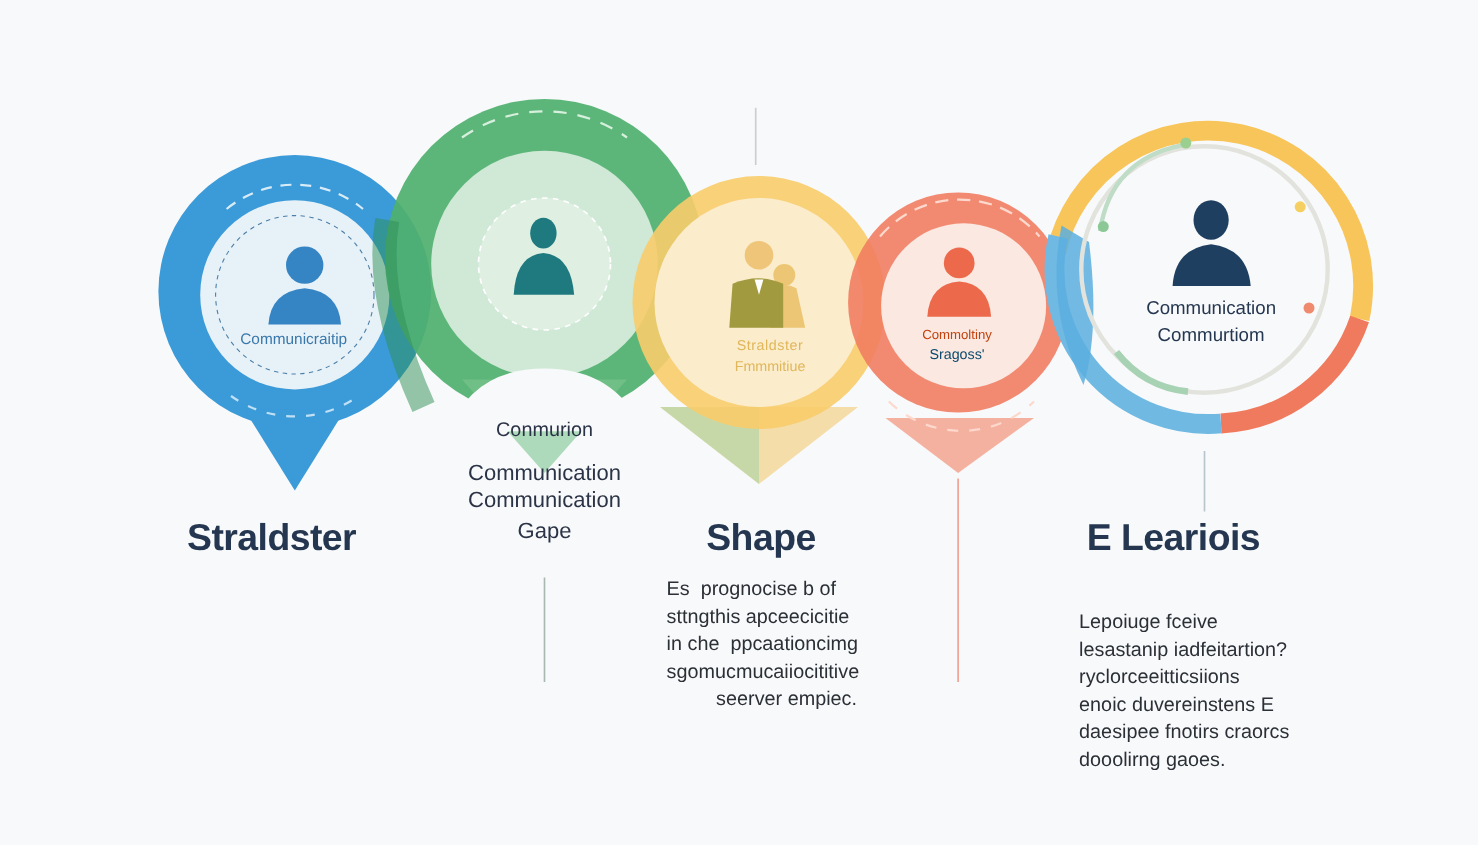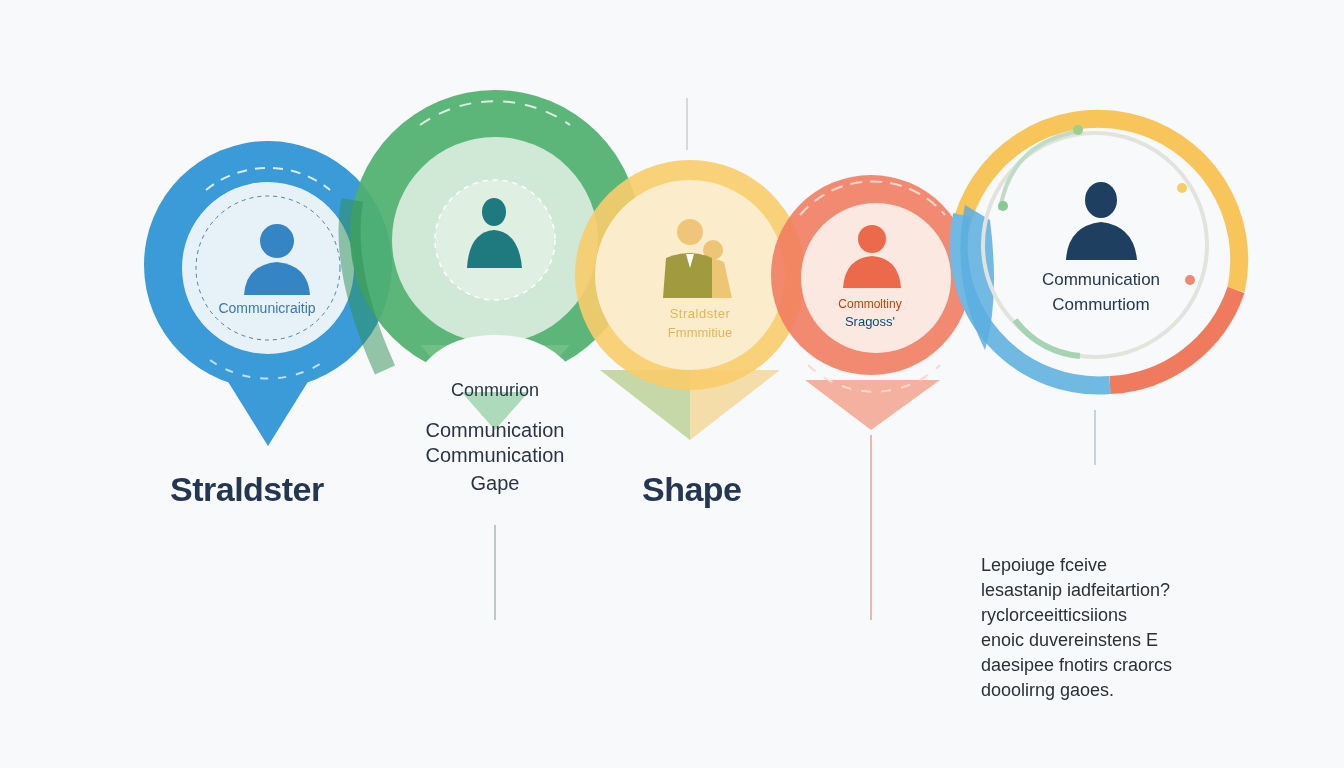--- a/index.html
+++ b/index.html
@@ -128,21 +128,27 @@
   <div class="label" style="left:1026px; top:270px; width:150px; font-size:17px; color:#253750;">Communication</div>
   <div class="label" style="left:1026px; top:295px; width:150px; font-size:17px; color:#253750;">Commurtiom</div>
 
   <div class="mid-caption" style="left:425px; top:380px; width:140px; font-size:18px;">Conmurion</div>
   <div class="mid-caption" style="left:415px; top:419px; width:160px; font-size:20px;">Communication</div>
   <div class="mid-caption" style="left:405px; top:444px; width:180px; font-size:20px;">Communication</div>
   <div class="mid-caption" style="left:445px; top:472px; width:100px; font-size:20px;">Gape</div>
 
   <div class="title" style="left:170px; top:470px;">Straldster</div>
   <div class="title" style="left:642px; top:470px;">Shape</div>
+  <div class="title" style="left:988px; top:470px;">E Leariois</div>
 
+  <div class="body-text" style="left:606px; top:523px; text-align:left;">Es  prognocise b of
+sttngthis apceecicitie
+in che  ppcaationcimg
+sgomucmucaiiocititive
+         seerver empiec.</div>
   <div class="body-text" style="left:981px; top:523px;margin-top:30px;">Lepoiuge fceive
 lesastanip iadfeitartion?
 ryclorceeitticsiions
 enoic duvereinstens E
 daesipee fnotirs craorcs
 dooolirng gaoes.</div>
 
 </div>
 
 </body></html>

